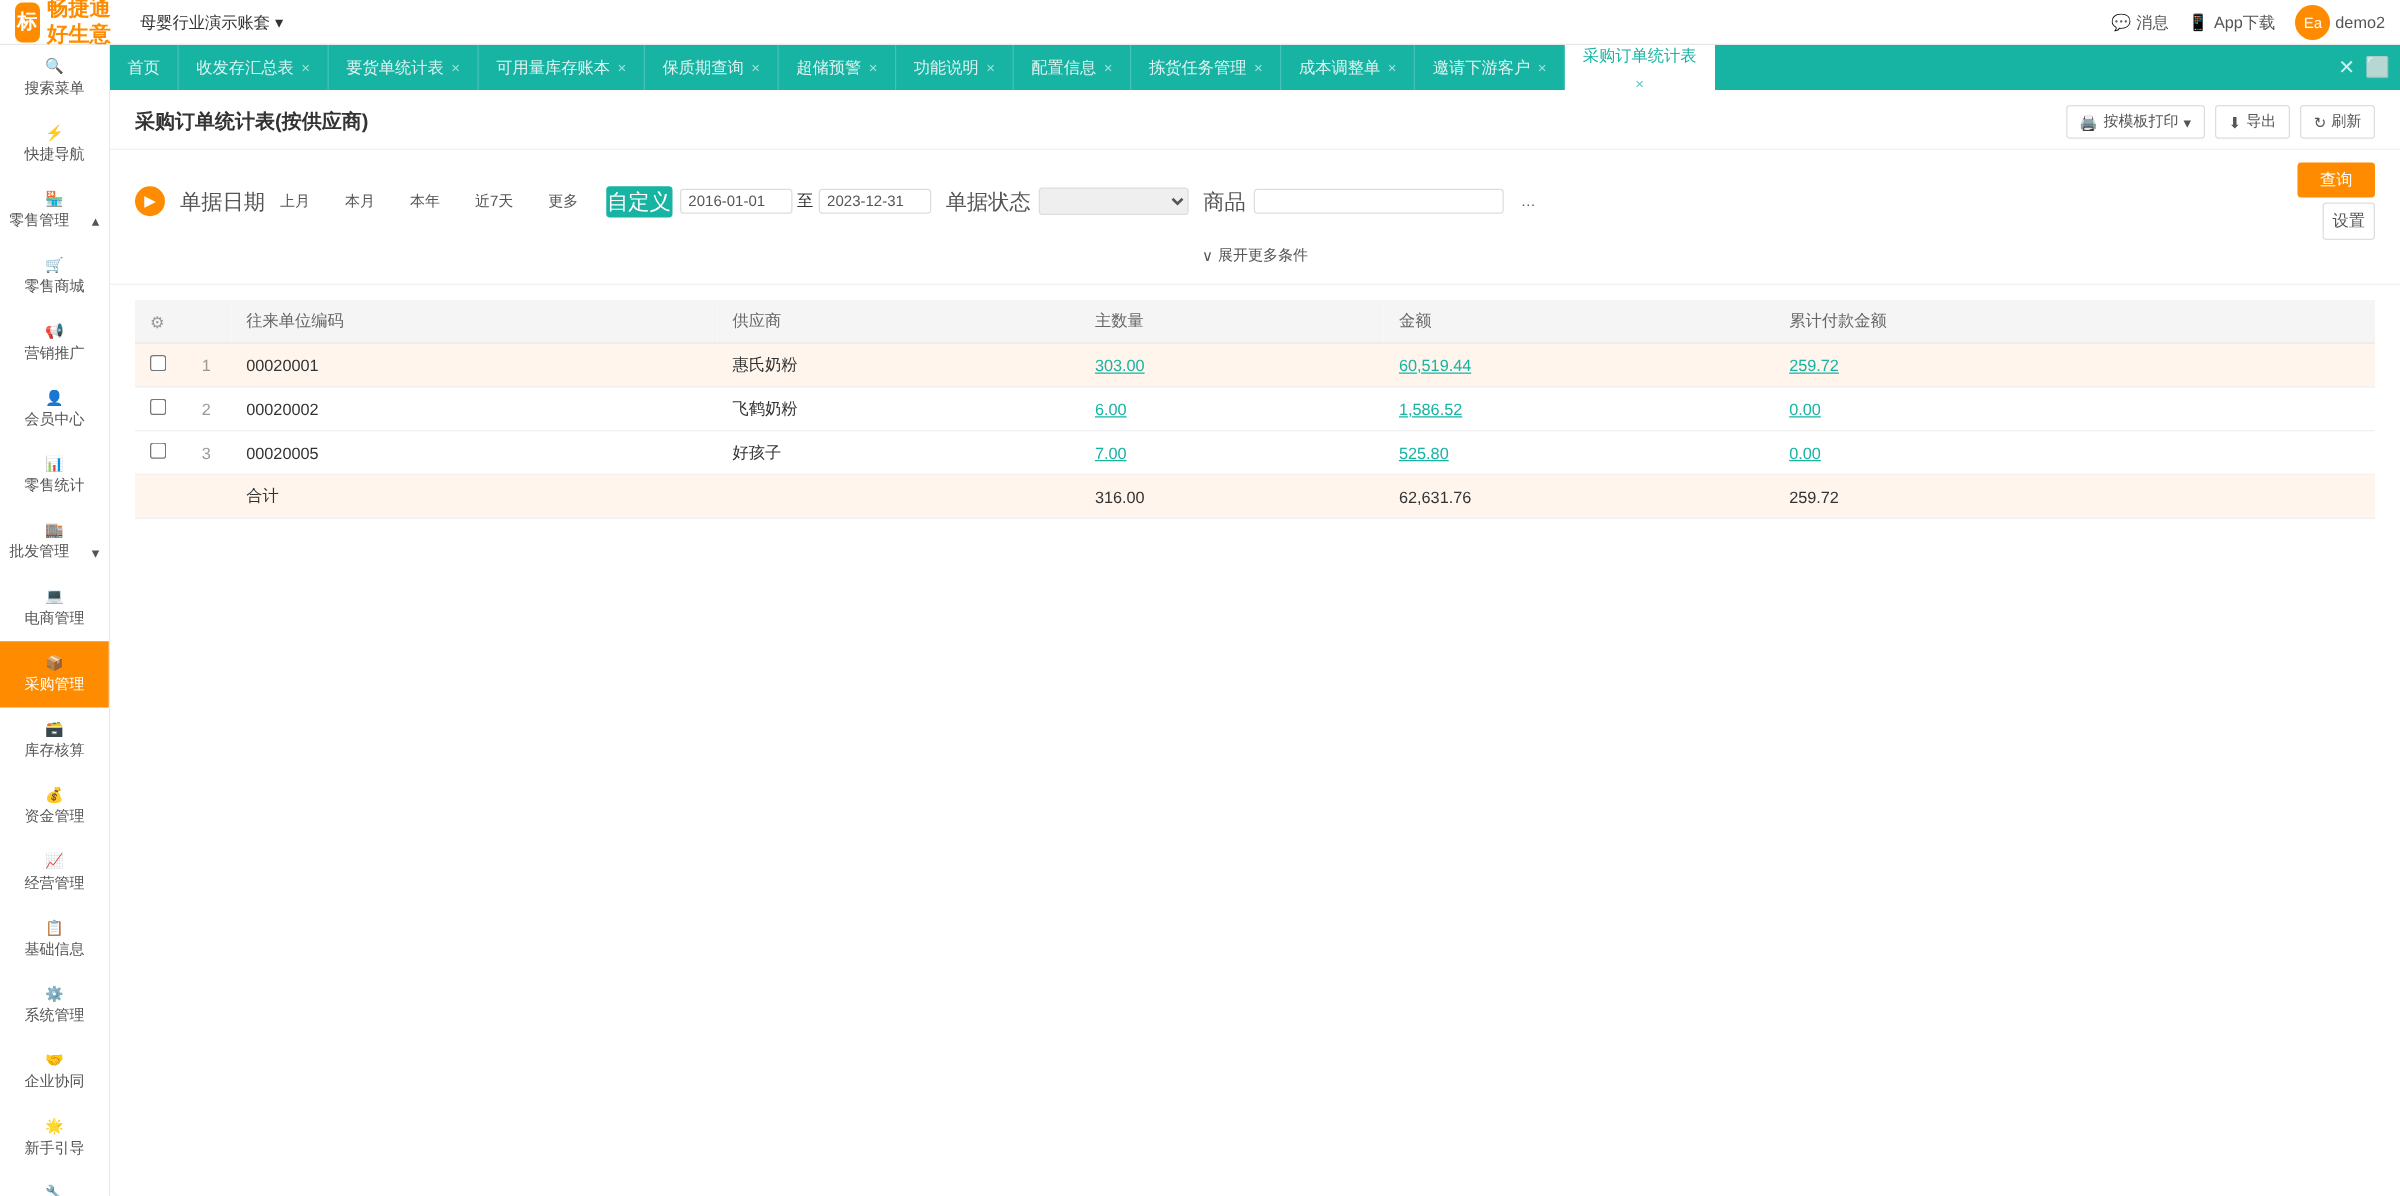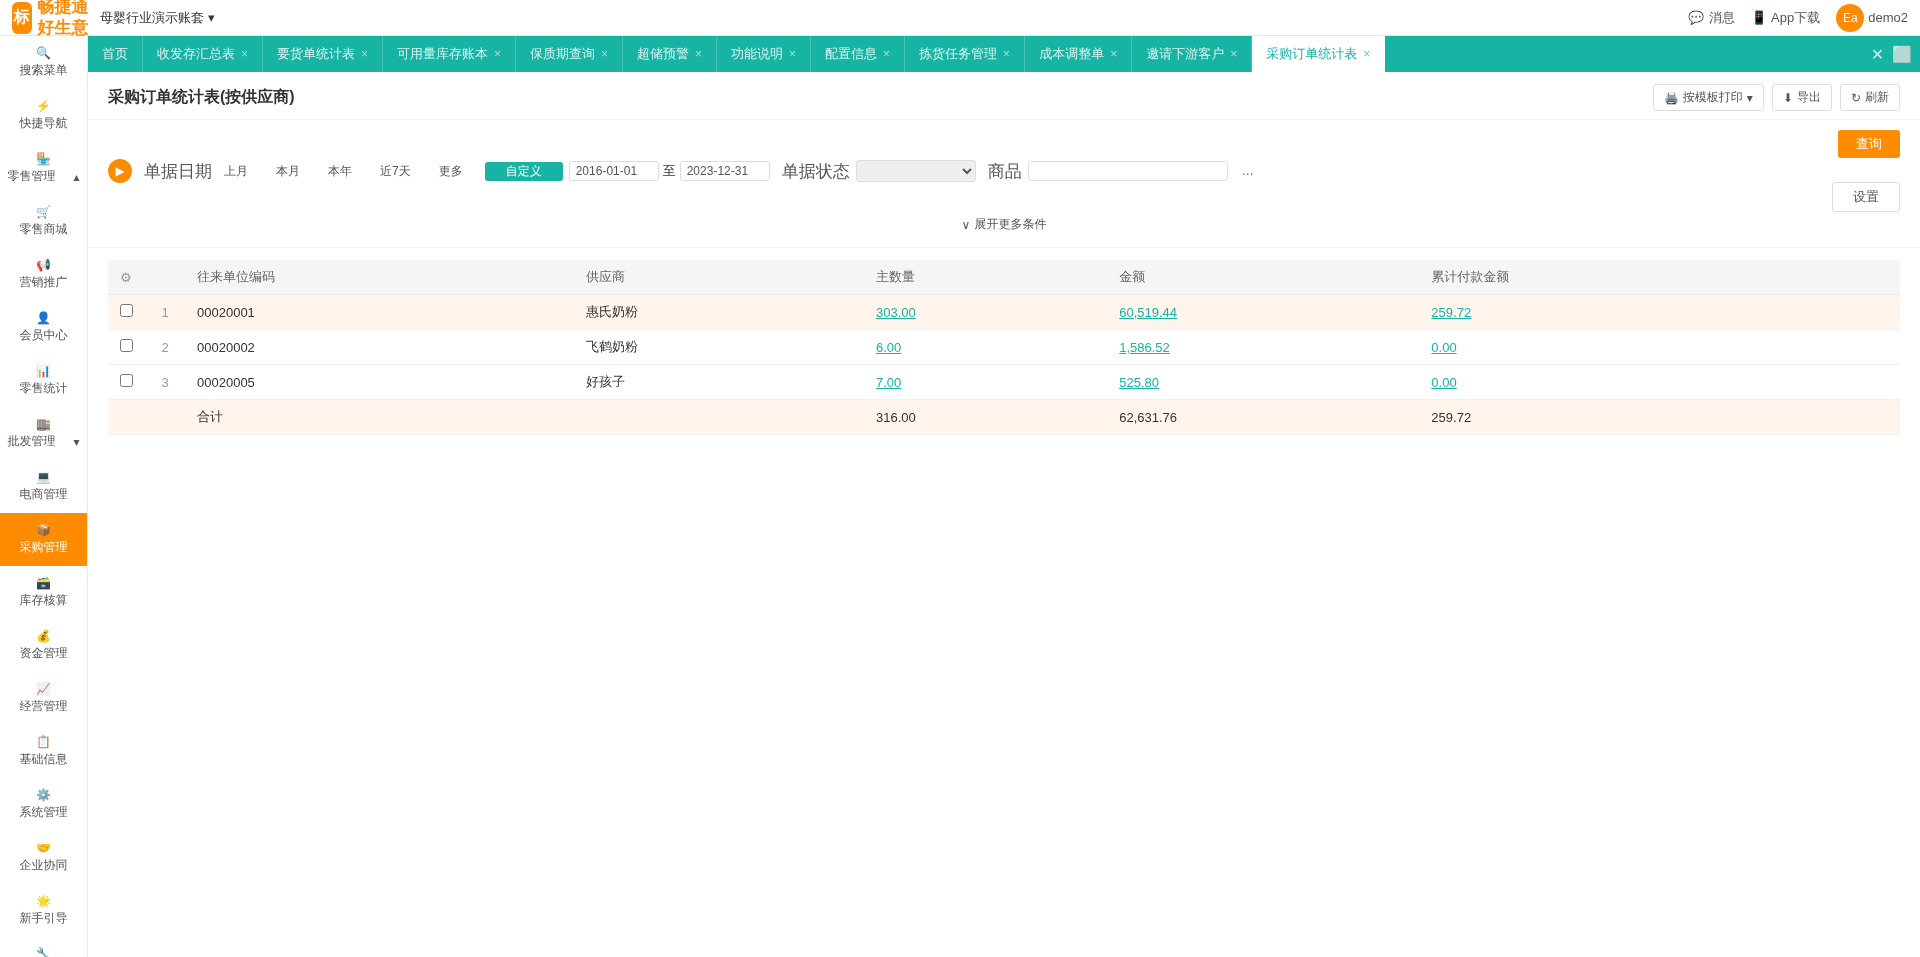--- a/index.html
+++ b/index.html
@@ -4,42 +4,42 @@
   <style>
     * { box-sizing: border-box; margin: 0; padding: 0; font-family: "Microsoft YaHei", "PingFang SC", sans-serif; }
     body { background: #f5f5f5; font-size: 13px; color: #333; overflow: hidden; height: 957px; }
 
     
     .app-container { display: flex; flex-direction: column; height: 100%; }
     .top-bar { background: #fff; height: 36px; display: flex; align-items: center; padding: 0 12px; border-bottom: 1px solid #e8e8e8; flex-shrink: 0; }
     .logo-area { display: flex; align-items: center; gap: 6px; width: 88px; }
     .logo-icon { width: 32px; height: 32px; background: #ff8c00; border-radius: 6px; display: flex; align-items: center; justify-content: center; color: white; font-size: 16px; font-weight: bold; }
     .logo-text { font-size: 17px; color: #ff8c00; font-weight: bold; line-height: 1.2; }
-    .workspace-selector { display: flex; align-items: center; gap: 4px; font-size: 13px; color: #555; cursor: pointer; margin-left: 0; }
+    .workspace-selector { display: flex; align-items: center; gap: 4px; font-size: 13px; color: #555; cursor: pointer; margin-left: 12px; }
     .workspace-selector span { color: #333; }
     .top-bar-right { margin-left: auto; display: flex; align-items: center; gap: 16px; }
     .top-bar-item { display: flex; align-items: center; gap: 4px; cursor: pointer; color: #555; font-size: 13px; }
     .user-avatar { width: 28px; height: 28px; border-radius: 50%; background: #ff8c00; display: flex; align-items: center; justify-content: center; color: white; font-size: 12px; }
 
     
     .main-layout { display: flex; flex: 1; overflow: hidden; }
     
     
     .sidebar { width: 88px; background: #fff; border-right: 1px solid #e8e8e8; display: flex; flex-direction: column; overflow-y: auto; flex-shrink: 0; }
     .sidebar-item { padding: 10px 4px; text-align: center; cursor: pointer; font-size: 12px; color: #555; transition: background 0.2s; display: flex; flex-direction: column; align-items: center; gap: 2px; }
     .sidebar-item.active { background: #ff8c00; color: white; }
     .sidebar-item-with-arrow { display: flex; align-items: center; justify-content: center; gap: 18px; }
 
     
     .content-area { flex: 1; display: flex; flex-direction: column; overflow: hidden; }
 
     
     .tab-bar { background: #17b3a3; display: flex; align-items: center; height: 36px; flex-shrink: 0; overflow-x: auto; }
     .tab-item { display: flex; align-items: center; gap: 6px; padding: 0 14px; height: 100%; color: rgba(255,255,255,0.85); cursor: pointer; white-space: nowrap; font-size: 13px; border-right: 1px solid rgba(255,255,255,0.2); flex-shrink: 0; }
-    .tab-item.active { background: #fff; color: #17b3a3; font-weight: 500; }
+    .tab-item.active { background: #fff; color: #17b3a3; font-weight: 500; flex-direction: column; }
     .tab-item .close-btn { color: inherit; opacity: 0.7; font-size: 12px; cursor: pointer; }
     .tab-item.active .close-btn { color: #17b3a3; }
     .tab-bar-end { margin-left: auto; display: flex; align-items: center; gap: 8px; padding: 0 8px; }
     .tab-bar-end-btn { color: white; cursor: pointer; font-size: 16px; opacity: 0.8; }
 
     
     .page-content { flex: 1; background: #fff; overflow-y: auto; padding: 0; }
     .page-header { padding: 12px 20px 8px; display: flex; align-items: center; justify-content: space-between; border-bottom: 1px solid #f0f0f0; }
     .page-title { font-size: 16px; font-weight: bold; color: #333; }
     .page-actions { display: flex; align-items: center; gap: 8px; }
@@ -49,28 +49,28 @@
 
     
     .filter-area { padding: 10px 20px; background: #fff; border-bottom: 1px solid #f0f0f0; }
     .filter-row { display: flex; align-items: center; gap: 12px; flex-wrap: wrap; }
     .filter-item { display: flex; align-items: center; gap: 6px; }
     .filter-label { color: #555; font-size: 17px; white-space: nowrap; }
     .date-shortcuts { display: flex; gap: 16px; align-items: center; }
     .date-btn { padding: 2px 6px; font-size: 12px; cursor: pointer; color: #555; border: none; background: none; }
     .date-range { display: flex; align-items: center; gap: 4px; }
     .date-input { border: 1px solid #ddd; border-radius: 3px; padding: 2px 6px; font-size: 12px; color: #555; width: 90px; }
-    .custom-badge { background: #17b3a3; color: white; font-size: 12px; padding: 1px 21px; border-radius: 3px; }
+    .custom-badge { background: #17b3a3; color: white; font-size: 17px; padding: 1px 1px; border-radius: 3px; }
     .status-select { border: 1px solid #ddd; border-radius: 3px; padding: 2px 8px; font-size: 12px; min-width: 120px; color: #555; }
     .goods-input { border: 1px solid #ddd; border-radius: 3px; padding: 2px 8px; font-size: 12px; min-width: 200px; color: #555; }
     .more-btn { display: flex; align-items: center; gap: 2px; padding: 2px 8px; font-size: 12px; color: #555; cursor: pointer; border: none; background: none; }
     .expand-row { display: flex; justify-content: center; padding: 4px 0; }
     .expand-btn { display: flex; align-items: center; gap: 4px; font-size: 12px; color: #555; cursor: pointer; border: none; background: none; }
     .btn-query { background: #ff8c00; color: white; border: none; border-radius: 3px; padding: 5px 18px; font-size: 13px; cursor: pointer; }
-    .btn-settings { background: #fff; color: #555; border: 1px solid #ddd; border-radius: 3px; padding: 5px 20px; font-size: 13px; cursor: pointer; margin-top: 20px; }
+    .btn-settings { background: #fff; color: #555; border: 1px solid #ddd; border-radius: 3px; padding: 5px 7px; font-size: 13px; cursor: pointer; margin-top: 0; }
     .filter-actions { display: flex; flex-direction: column; align-items: flex-end; gap: 4px; margin-left: auto; }
 
     .toggle-arrow { width: 24px; height: 24px; background: #ff8c00; color: white; border-radius: 50%; display: flex; align-items: center; justify-content: center; cursor: pointer; font-size: 12px; flex-shrink: 0; }
 
     
     .table-container { padding: 12px 20px; }
     table { width: 100%; border-collapse: collapse; font-size: 13px; }
     thead tr { background: #f5f5f5; }
     th { padding: 8px 12px; text-align: left; color: #666; font-weight: normal; border-bottom: 1px solid #e8e8e8; font-size: 13px; }
     td { padding: 8px 12px; border-bottom: 1px solid #f0f0f0; }

